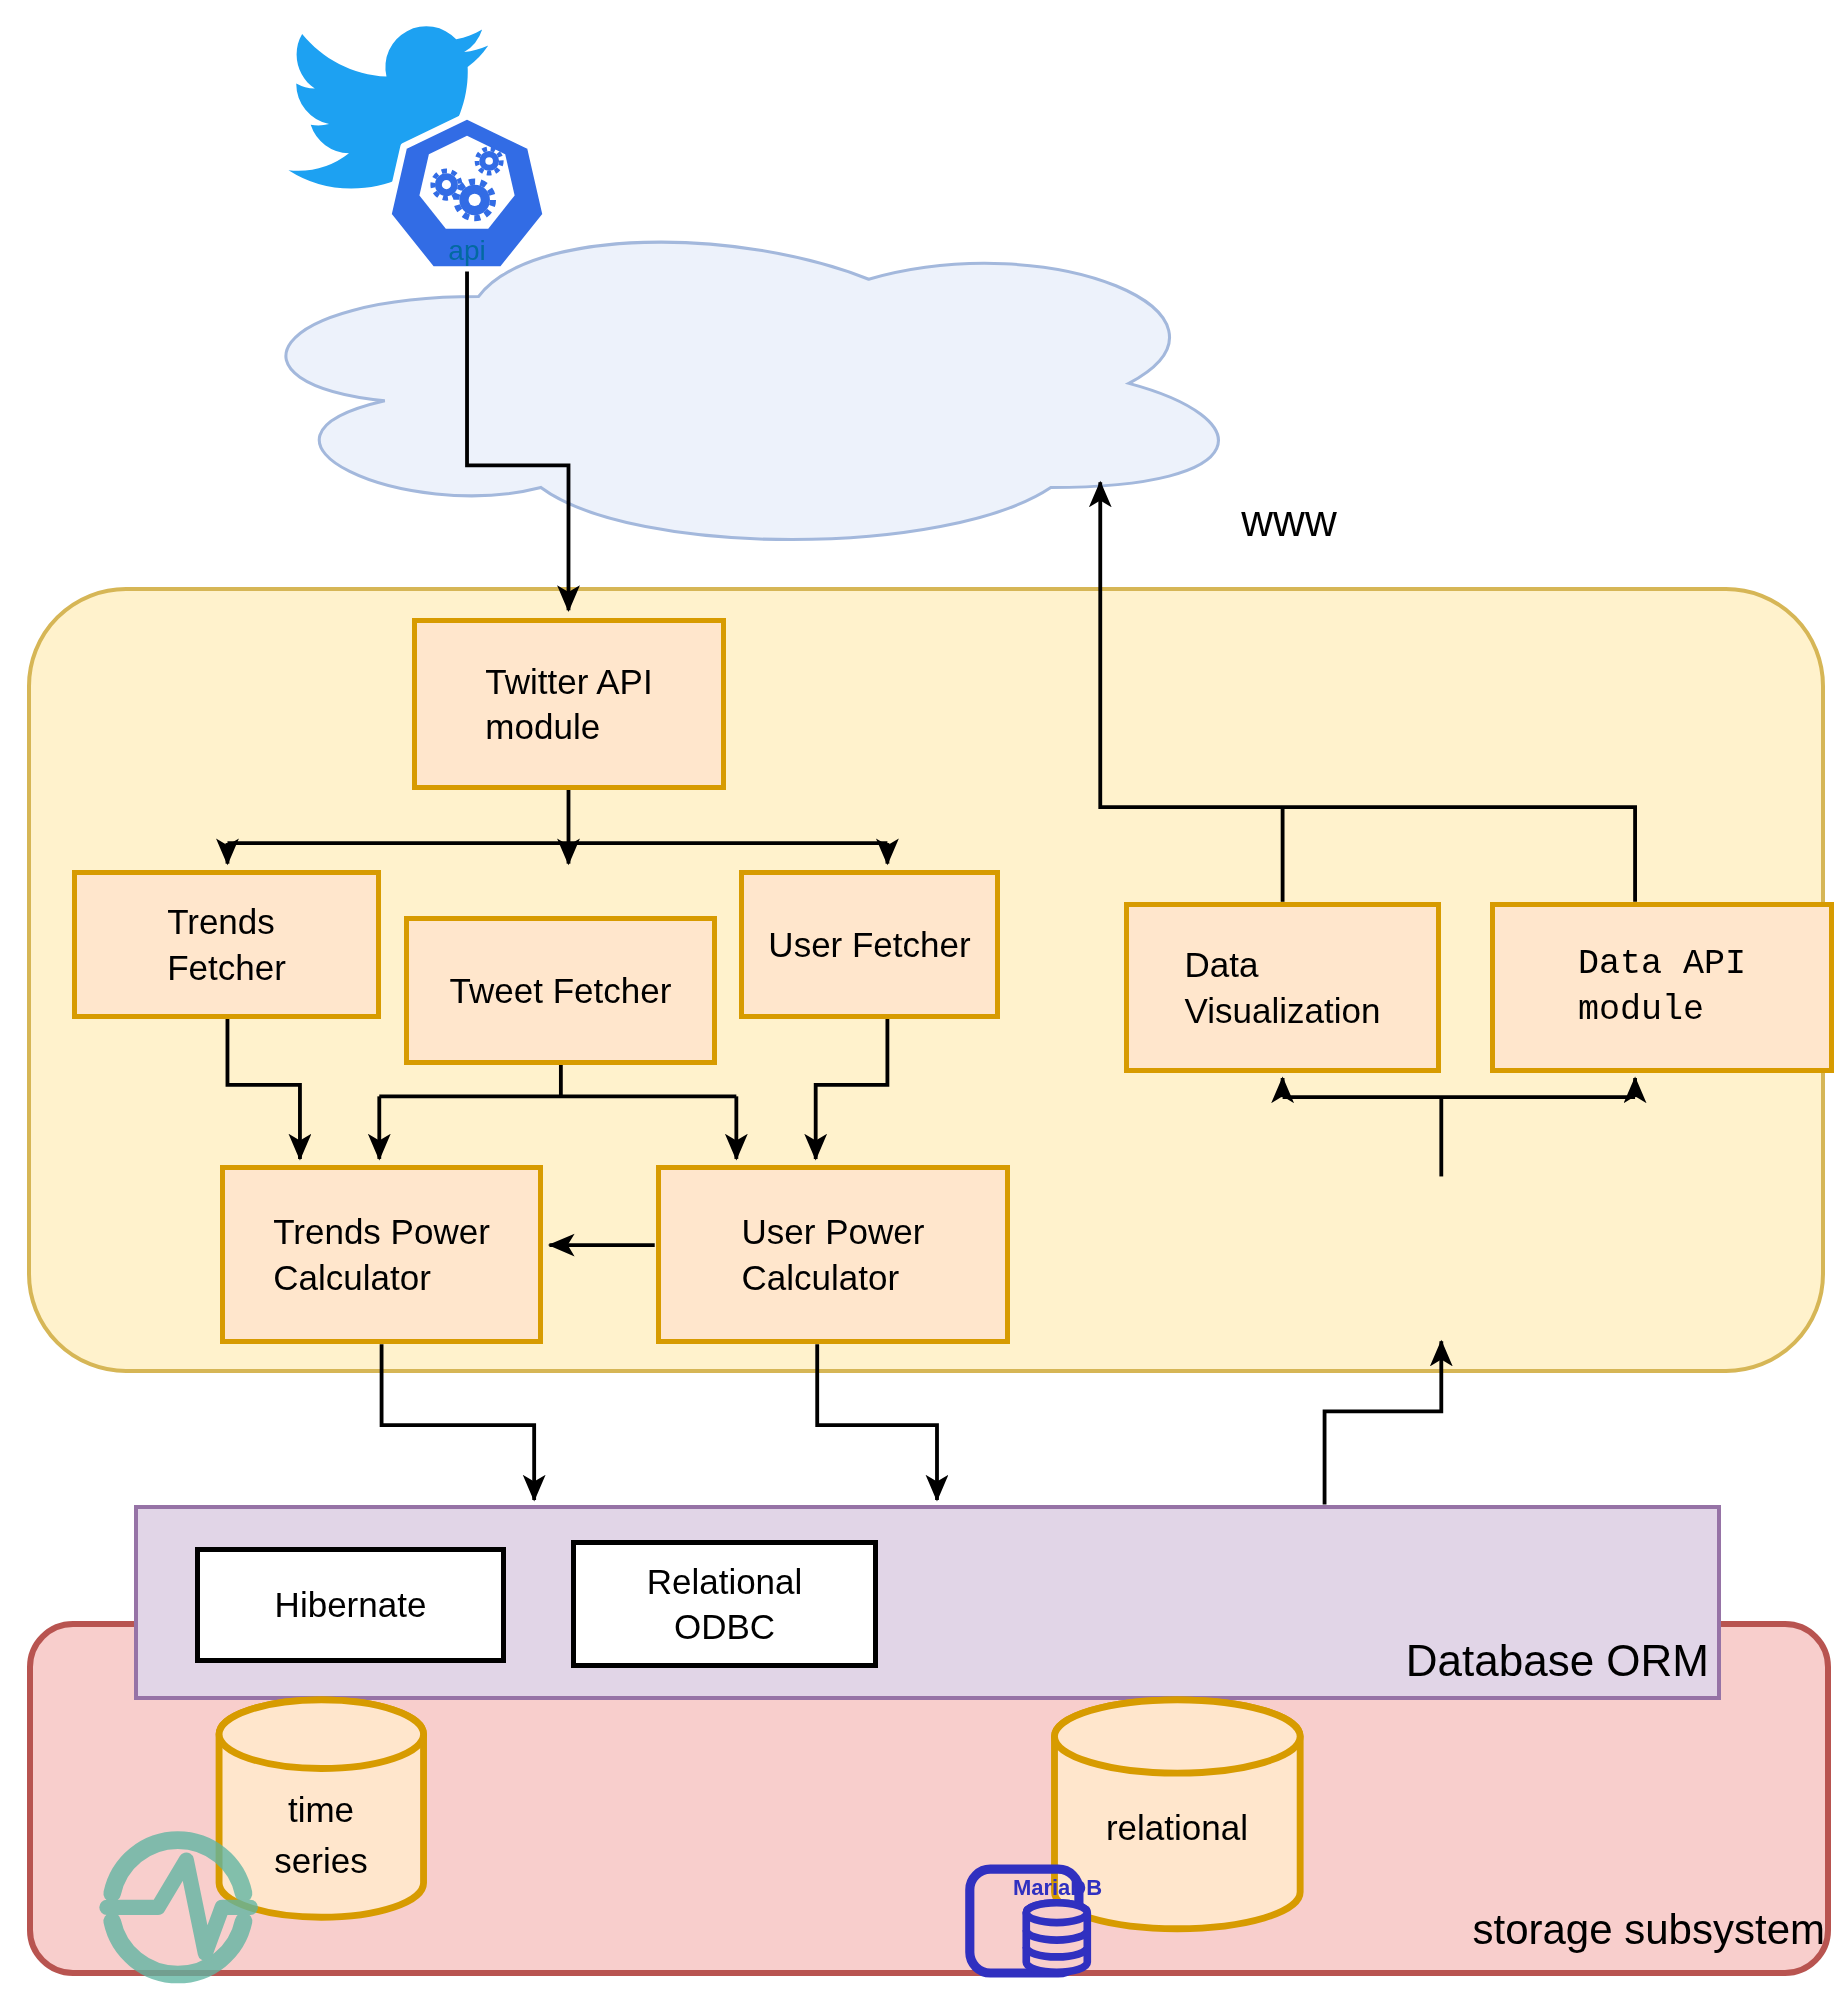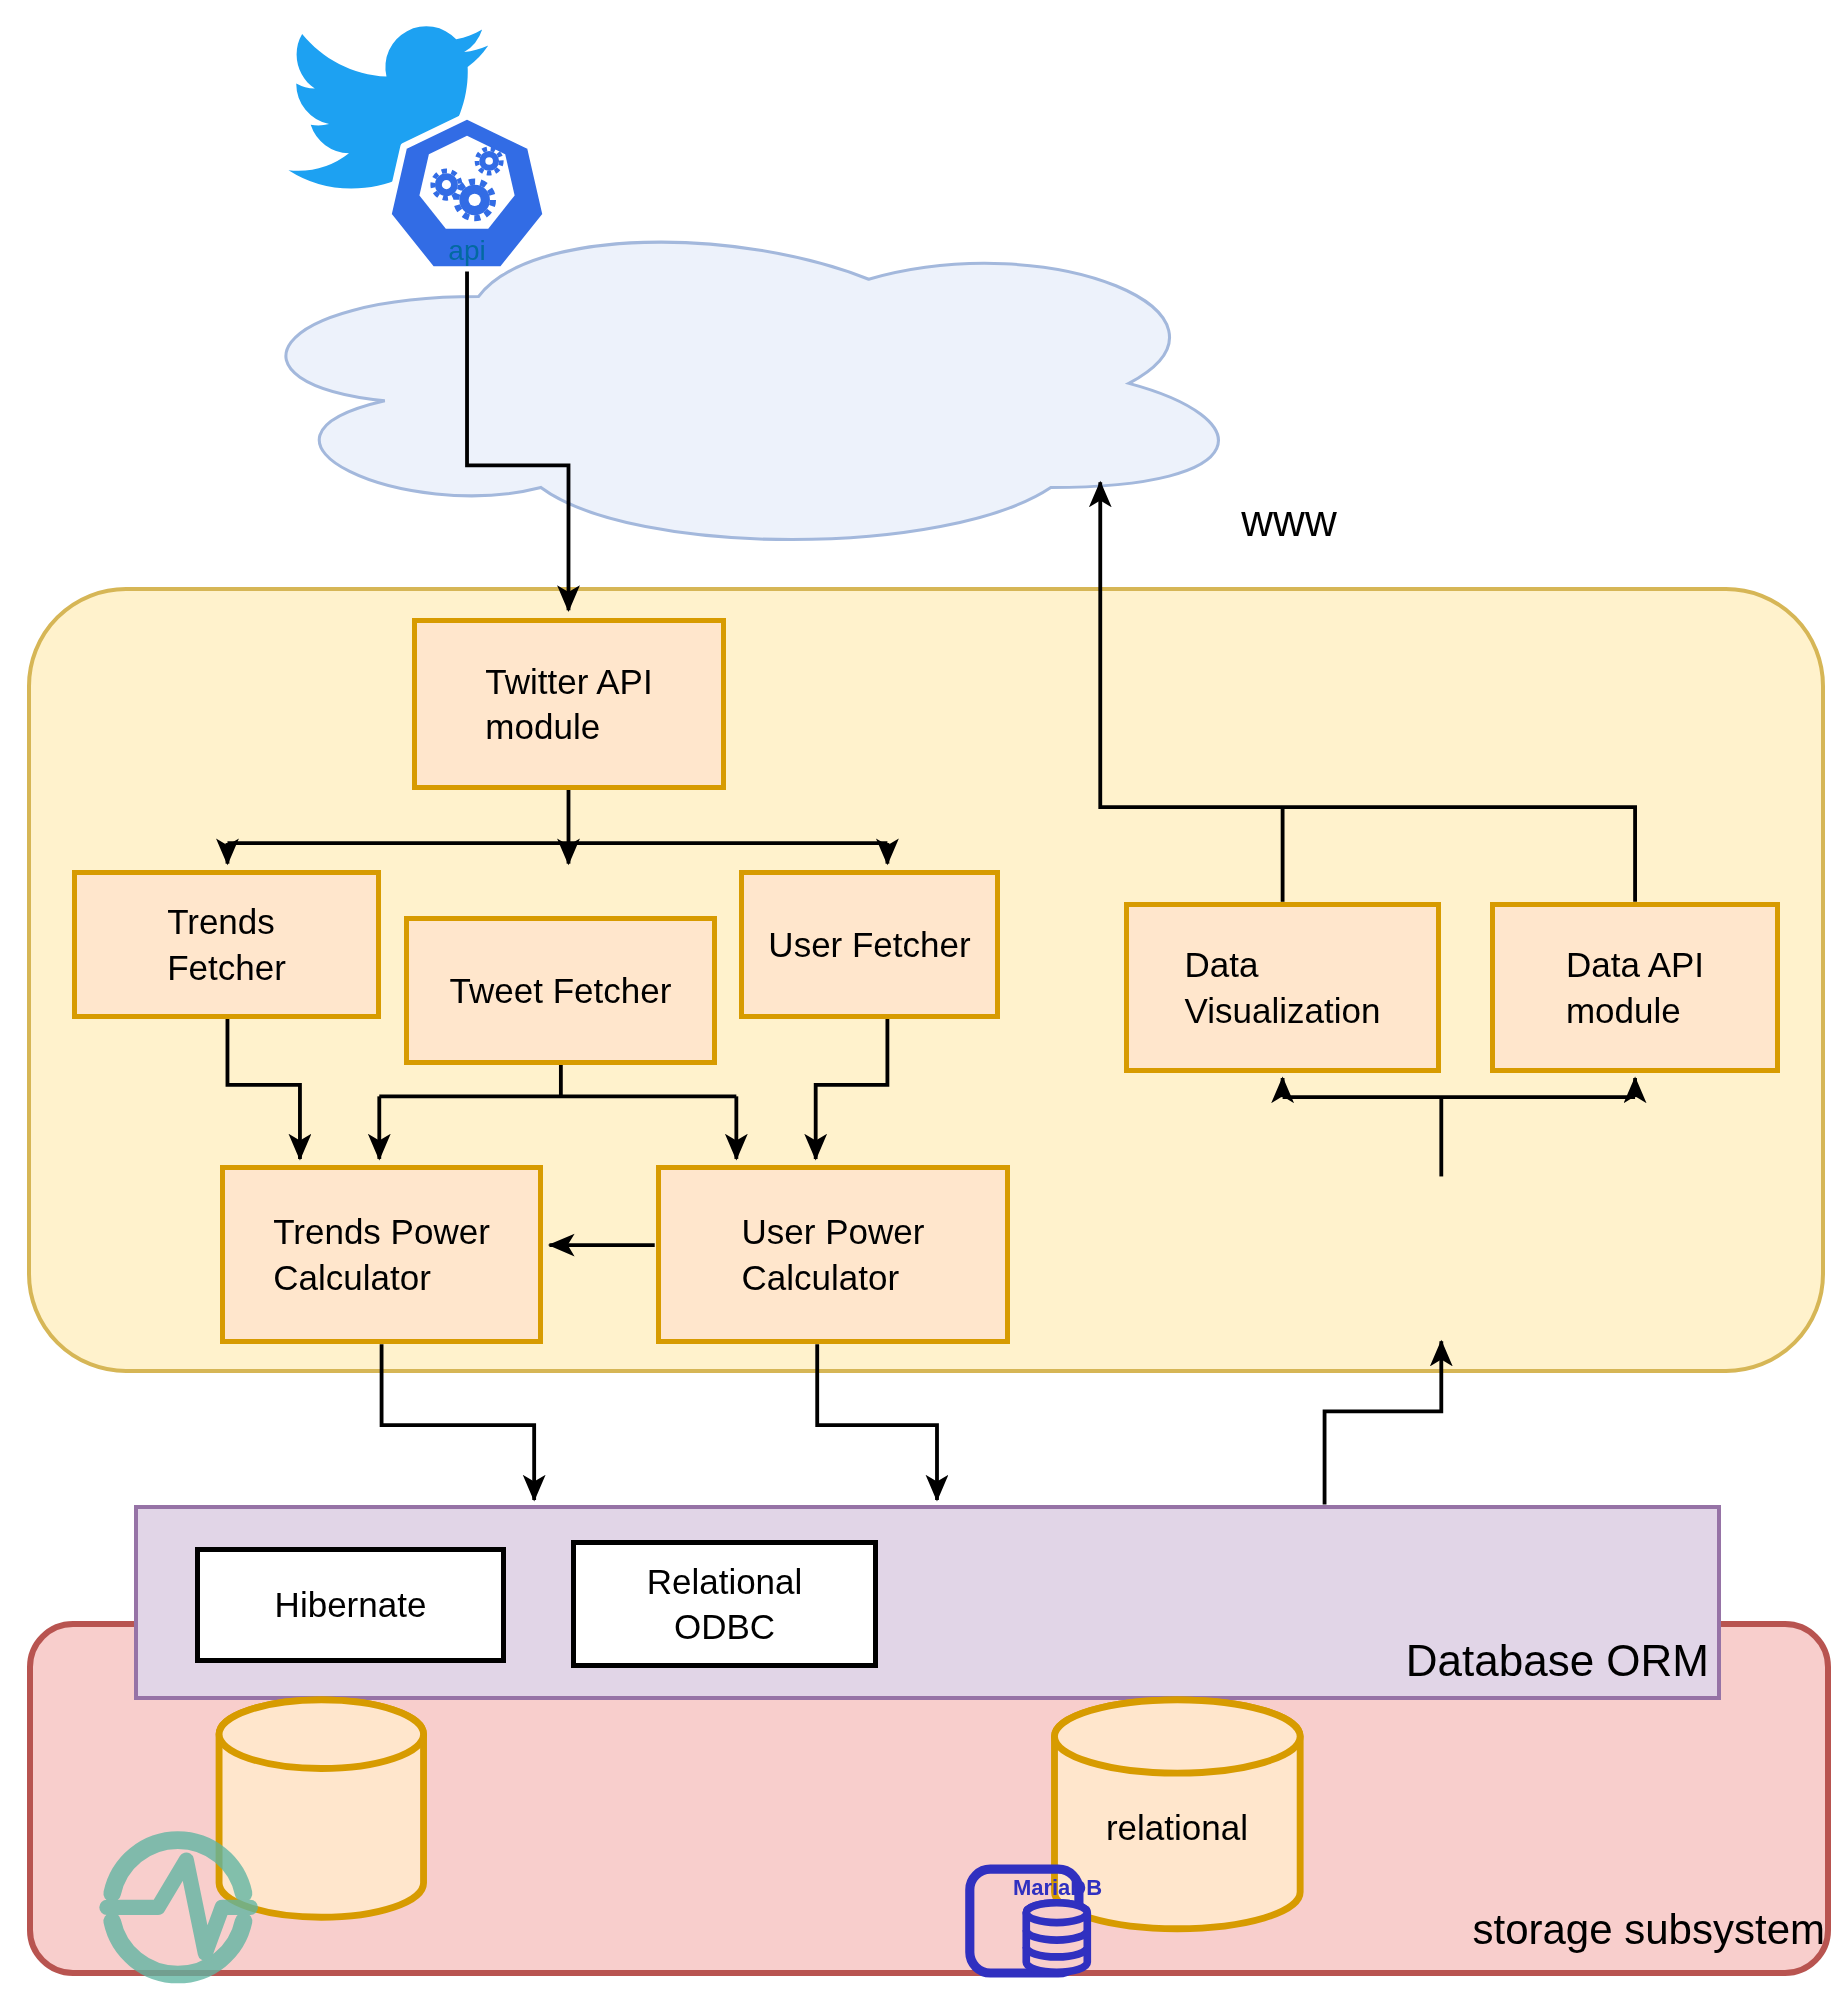--- a/index.html
+++ b/index.html
@@ -152,32 +152,34 @@
   </svg>
 
   <div class="node" style="left:412px;top:618px;width:314px;height:172px;">Twitter API
 module</div>
   <div class="node" style="left:72px;top:870px;width:309px;height:149px;">Trends
 Fetcher</div>
   <div class="node" style="left:404px;top:916px;width:313px;height:149px;">Tweet Fetcher</div>
   <div class="node" style="left:731px;top:870px;width:261px;height:149px;margin-left:8px;">User Fetcher</div>
   <div class="node" style="left:1124px;top:902px;width:317px;height:171px;">Data
 Visualization</div>
-  <div class="node" style="left:1490px;top:902px;width:290px;height:171px;">Data API
+  <div class="node" style="left:1490px;top:902px;width:344px;height:171px;font-family:Liberation Mono, monospace;">Data API
 module</div>
   <div class="node" style="left:220px;top:1165px;width:323px;height:179px;">Trends Power
 Calculator</div>
   <div class="node" style="left:656px;top:1165px;width:354px;height:179px;">User Power
 Calculator</div>
 
   <div class="white-node" style="left:195px;top:1547px;width:311px;height:116px;">Hibernate</div>
   <div class="white-node" style="left:571px;top:1540px;width:307px;height:128px;">Relational
 ODBC</div>
 
   <div class="freelabel" style="left:1219px;top:496px;width:140px;font-size:44px;text-align:center;">www</div>
   <div class="freelabel" style="left:412px;top:235px;width:110px;font-size:28px;text-align:center;color:#0369a1;">api</div>
   <div class="freelabel" style="left:1221px;top:1636px;width:488px;font-size:44px;text-align:right;">Database ORM</div>
   <div class="freelabel" style="left:1297px;top:1906px;width:528px;font-size:42px;text-align:right;">storage subsystem</div>
+  <div class="freelabel" style="left:219px;top:1785px;width:204px;font-size:35px;line-height:1.45;text-align:center;">time
+series</div>
   <div class="freelabel" style="left:1054px;top:1808px;width:246px;font-size:35px;text-align:center;">relational</div>
   <div class="freelabel" style="left:1007px;top:1875px;width:101px;font-size:22px;font-weight:bold;text-align:center;color:#3030C0;">MariaDB</div>
 
 </div>
 
 
 </body></html>

